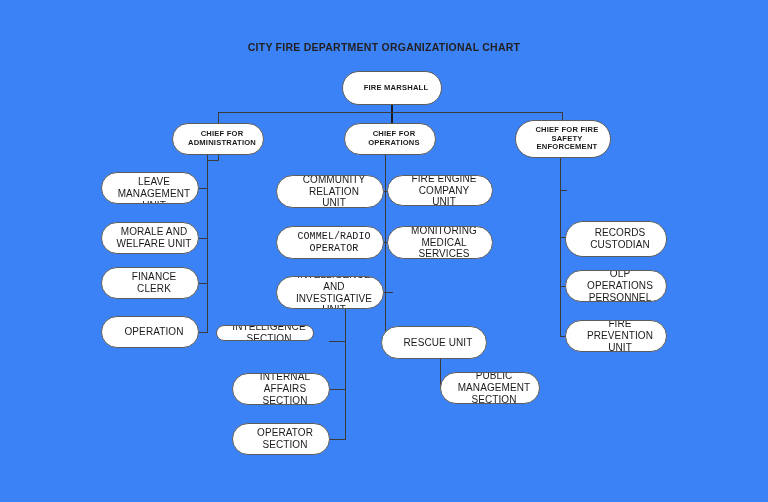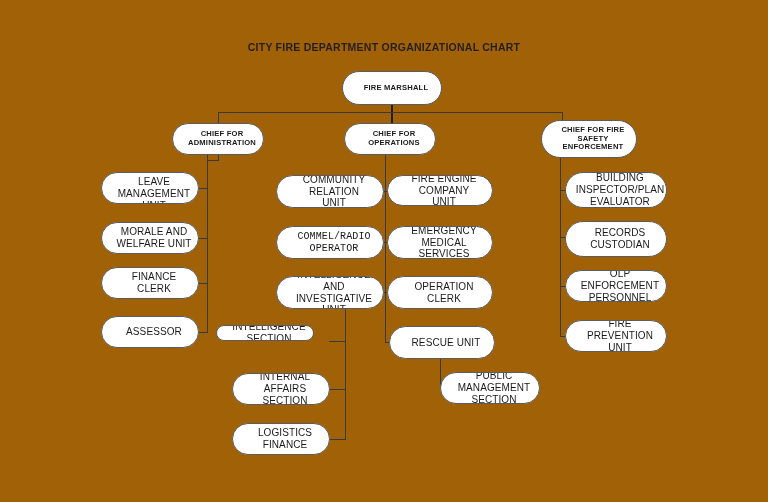--- a/index.html
+++ b/index.html
@@ -8,21 +8,21 @@
     padding: 0;
     background: #ffffff;
   }
   body {
     font-family: "Liberation Sans", sans-serif;
   }
   #chart-canvas {
     position: relative;
     width: 768px;
     height: 502px;
-    background: #a16207;
+    background: #3b82f6;
     overflow: hidden;
   }
   #chart-title {
     position: absolute;
     left: 0;
     top: 41px;
     width: 768px;
     text-align: center;
     font-size: 10.5px;
     font-weight: bold;
@@ -125,42 +125,42 @@
   <div class="node chief" style="left:172px; top:123px; width:92px; height:32px;">
     <span class="label">CHIEF FOR
 ADMINISTRATION</span>
   </div>
 
   <div class="node chief" style="left:344px; top:123px; width:92px; height:32px;">
     <span class="label">CHIEF FOR
 OPERATIONS</span>
   </div>
 
-  <div class="node chief" style="left:541px; top:120px; width:96px; height:38px;">
+  <div class="node chief" style="left:515px; top:120px; width:96px; height:38px;">
     <span class="label">CHIEF FOR FIRE
 SAFETY
 ENFORCEMENT</span>
   </div>
 
   <div class="node unit" style="left:101px; top:172px; width:98px; height:32px;">
     <span class="label">RECORDS AND LEAVE
 MANAGEMENT UNIT</span>
   </div>
 
   <div class="node unit" style="left:101px; top:222px; width:98px; height:32px;">
     <span class="label">MORALE AND
 WELFARE  UNIT</span>
   </div>
 
   <div class="node unit" style="left:101px; top:267px; width:98px; height:32px;">
     <span class="label">FINANCE CLERK</span>
   </div>
 
   <div class="node unit" style="left:101px; top:316px; width:98px; height:32px;">
-    <span class="label">ASSESSOR</span>
+    <span class="label">OPERATION</span>
   </div>
 
   <div class="node unit" style="left:276px; top:175px; width:108px; height:33px;">
     <span class="label">COMMUNITY RELATION
 UNIT</span>
   </div>
 
   <div class="node unit" style="left:276px; top:226px; width:108px; height:33px;font-family:Liberation Mono, monospace;">
     <span class="label">COMMEL/RADIO
 OPERATOR</span>
@@ -170,63 +170,55 @@
     <span class="label">INTELLIGENCE AND
 INVESTIGATIVE UNIT</span>
   </div>
 
   <div class="node unit" style="left:387px; top:175px; width:106px; height:31px;">
     <span class="label">FIRE ENGINE COMPANY
 UNIT</span>
   </div>
 
   <div class="node unit" style="left:387px; top:226px; width:106px; height:33px;">
-    <span class="label">EMERGENCY
+    <span class="label">MONITORING
 MEDICAL SERVICES</span>
   </div>
 
-  <div class="node unit" style="left:387px; top:276px; width:106px; height:33px;">
-    <span class="label">OPERATION CLERK</span>
-  </div>
-
-  <div class="node unit" style="left:389px; top:326px; width:106px; height:33px;">
+
+  <div class="node unit" style="left:381px; top:326px; width:106px; height:33px;">
     <span class="label">RESCUE UNIT</span>
   </div>
 
   <div class="node unit" style="left:440px; top:372px; width:100px; height:32px;">
     <span class="label">PUBLIC MANAGEMENT
 SECTION</span>
   </div>
 
   <div class="node unit" style="left:216px; top:325px; width:98px; height:16px;align-items:center;">
     <span class="label">INTELLIGENCE
 SECTION</span>
   </div>
 
   <div class="node unit" style="left:232px; top:373px; width:98px; height:32px;">
     <span class="label">INTERNAL AFFAIRS
 SECTION</span>
   </div>
 
   <div class="node unit" style="left:232px; top:423px; width:98px; height:32px;">
-    <span class="label">LOGISTICS FINANCE</span>
-  </div>
-
-  <div class="node unit" style="left:565px; top:172px; width:102px; height:36px;">
-    <span class="label">BUILDING
-INSPECTOR/PLAN
-EVALUATOR</span>
-  </div>
+    <span class="label">OPERATOR SECTION</span>
+  </div>
+
 
   <div class="node unit" style="left:565px; top:221px; width:102px; height:36px;">
     <span class="label">RECORDS CUSTODIAN</span>
   </div>
 
   <div class="node unit" style="left:565px; top:270px; width:102px; height:32px;">
-    <span class="label">OLP ENFORCEMENT
+    <span class="label">OLP OPERATIONS
 PERSONNEL</span>
   </div>
 
   <div class="node unit" style="left:565px; top:320px; width:102px; height:32px;">
     <span class="label">FIRE PREVENTION
 UNIT</span>
   </div>
 
 </div>
 

